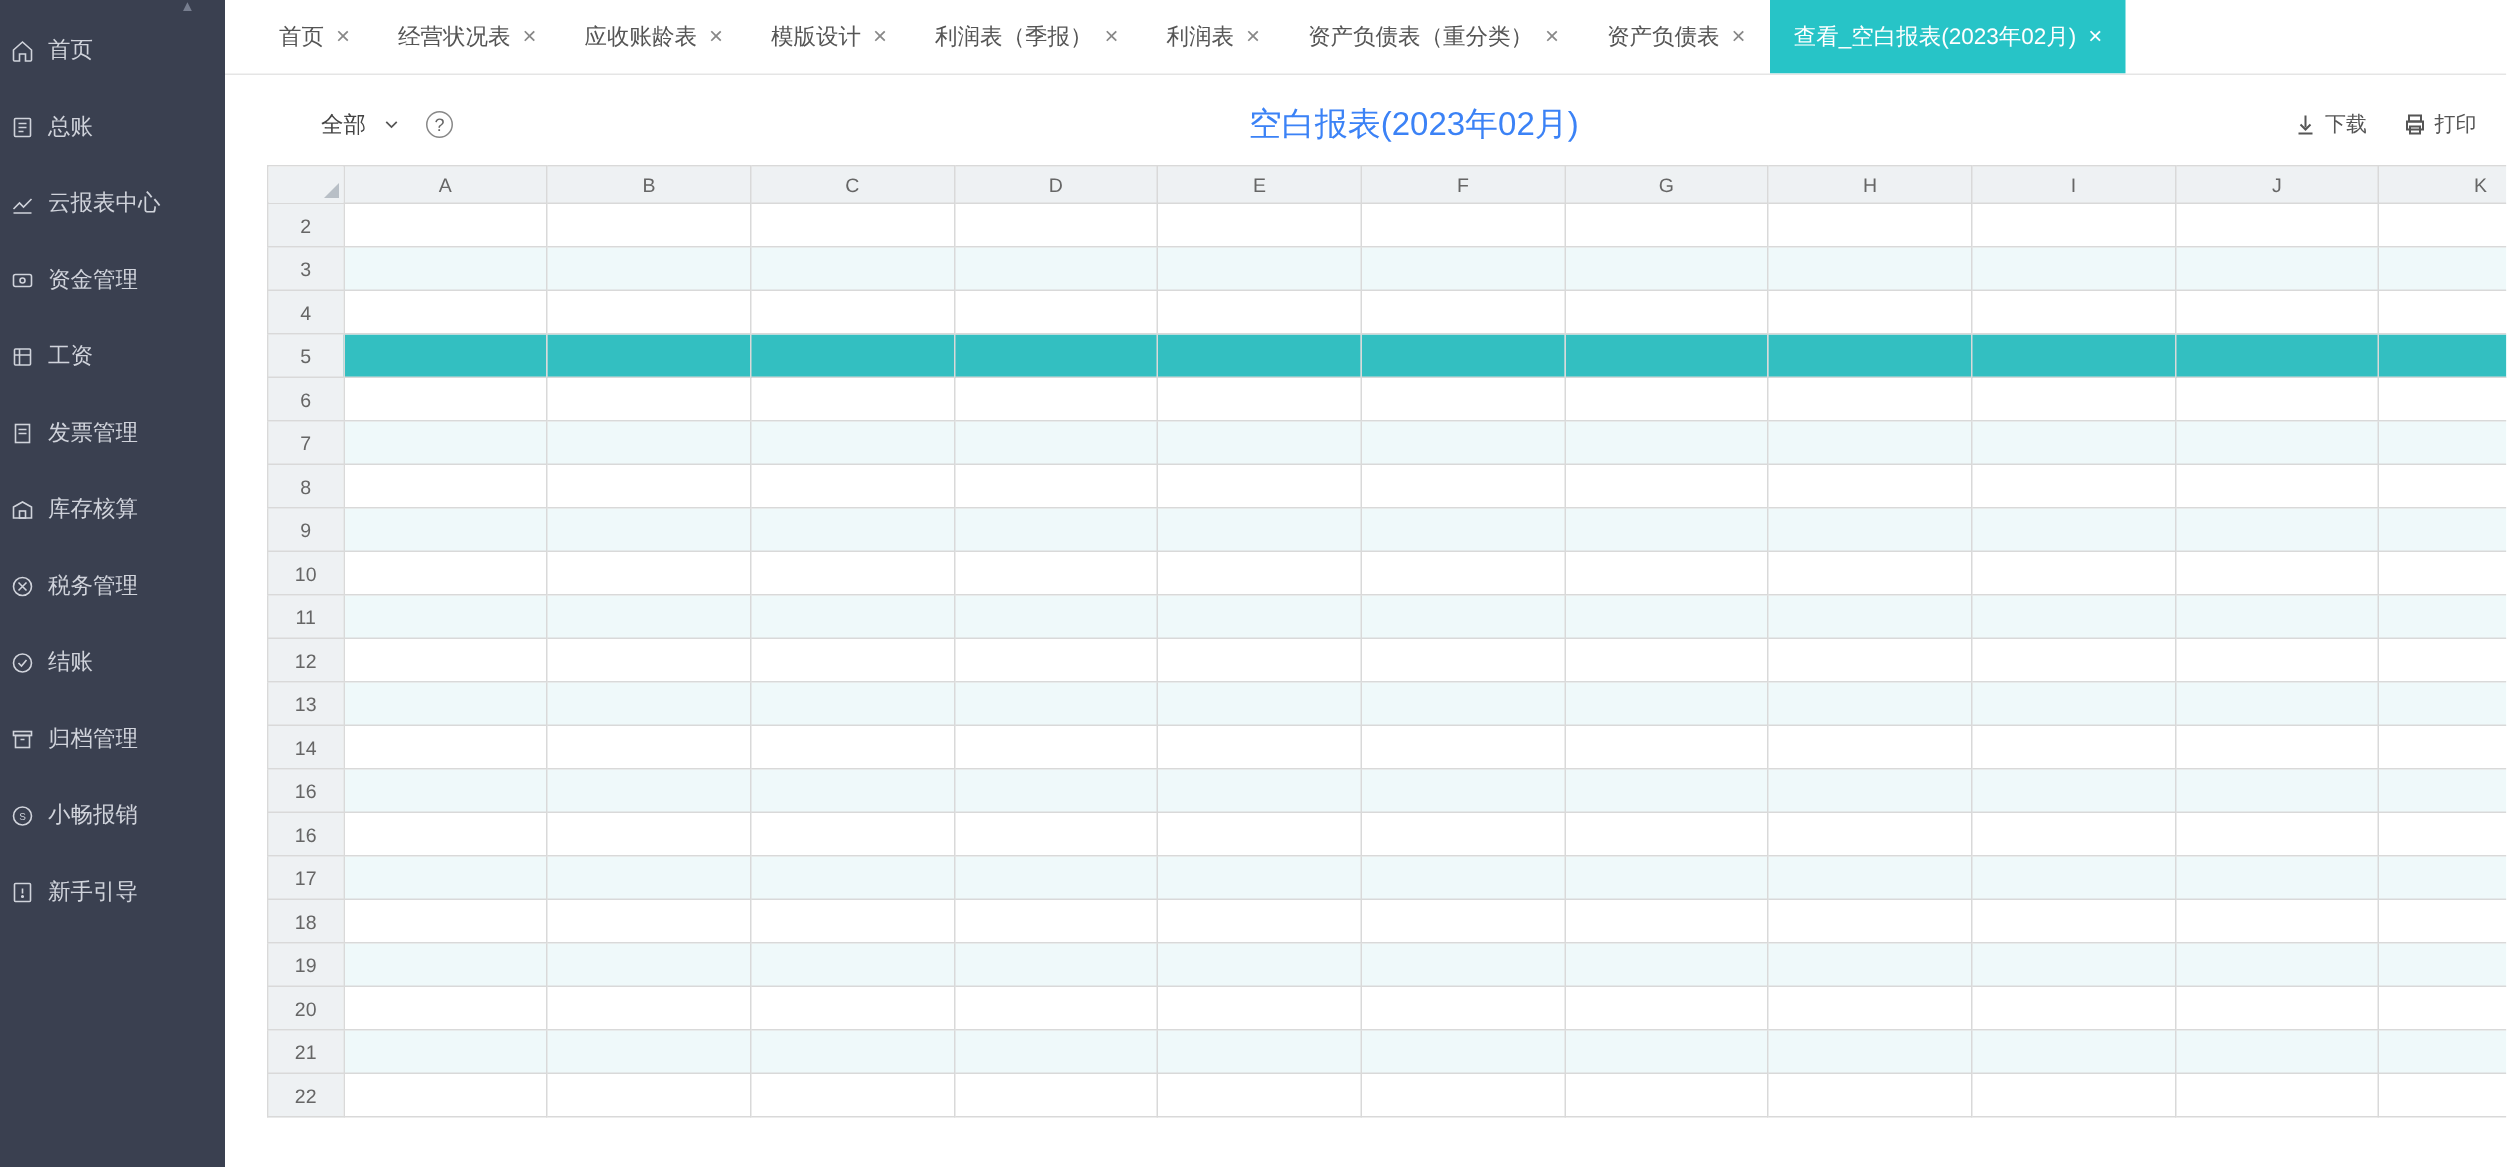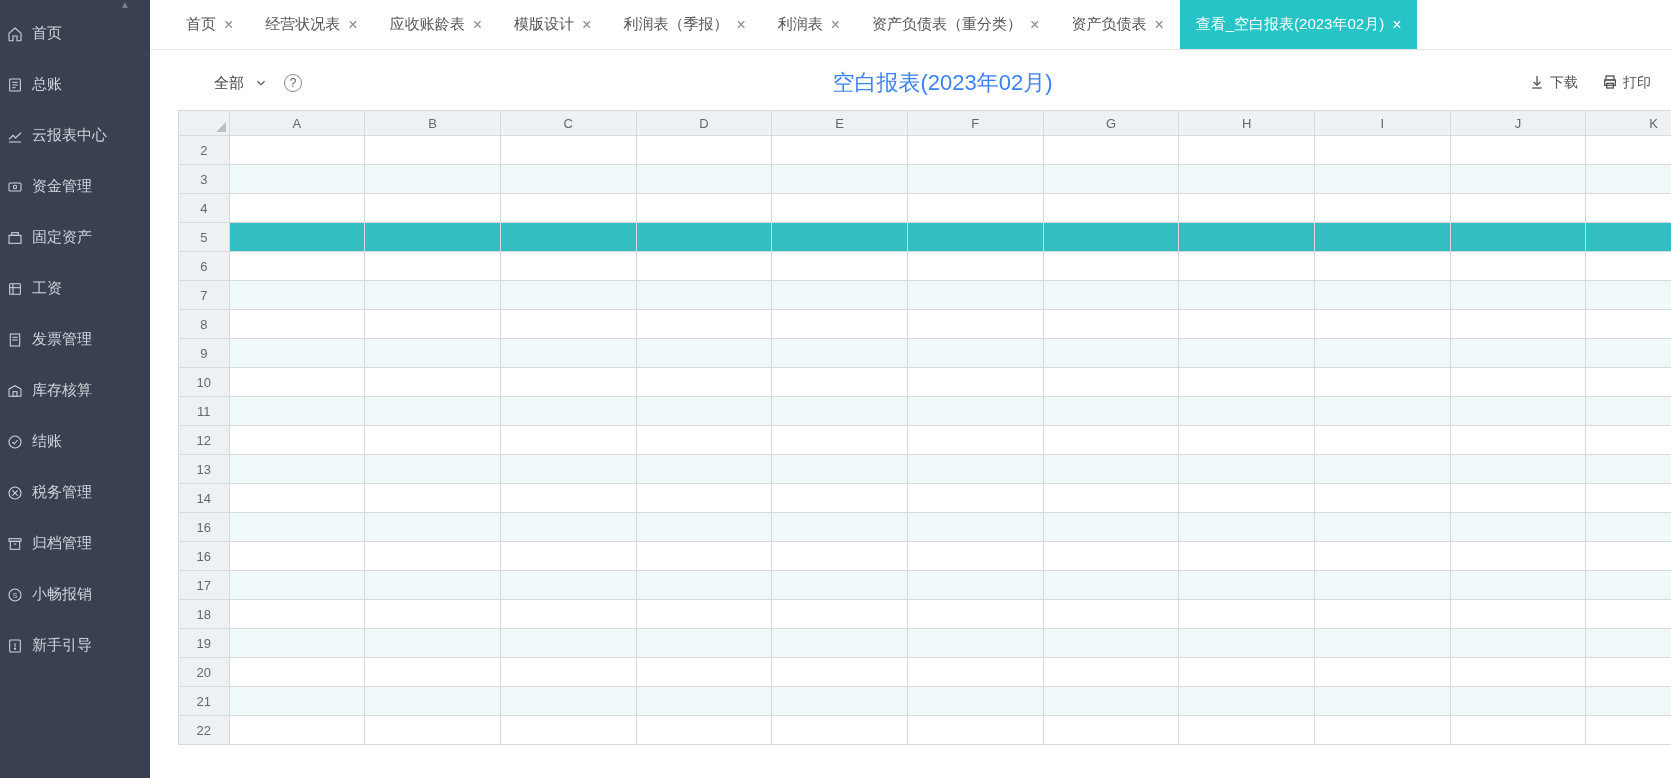--- a/index.html
+++ b/index.html
@@ -142,21 +142,21 @@
     }
     .toolbar-actions {
       margin-left: auto;
       display: flex;
       align-items: center;
       gap: 24px;
       color: #555;
     }
     .action {
       display: flex;
-      align-items: flex-start;
+      align-items: center;
       gap: 5px;
       cursor: pointer;
     }
     .action .aicon {
       width: 16px;
       height: 16px;
       display: inline-flex;
     }
     
     .sheet-wrap {
@@ -250,29 +250,20 @@
         <svg viewBox="0 0 24 24" fill="none" stroke="currentColor" stroke-width="1.6">
           <rect x="3" y="6" width="18" height="12" rx="2"></rect>
           <circle cx="12" cy="12" r="2.5"></circle>
         </svg>
       </span>
       <span>资金管理</span>
     </div>
     <div class="sidebar-item">
       <span class="icon">
         <svg viewBox="0 0 24 24" fill="none" stroke="currentColor" stroke-width="1.6">
-          <rect x="3" y="8" width="18" height="12"></rect>
-          <rect x="7" y="4" width="10" height="4"></rect>
-        </svg>
-      </span>
-      <span>固定资产</span>
-    </div>
-    <div class="sidebar-item">
-      <span class="icon">
-        <svg viewBox="0 0 24 24" fill="none" stroke="currentColor" stroke-width="1.6">
           <rect x="4" y="4" width="16" height="16" rx="1"></rect>
           <line x1="4" y1="10" x2="20" y2="10"></line>
           <line x1="9" y1="4" x2="9" y2="20"></line>
         </svg>
       </span>
       <span>工资</span>
     </div>
     <div class="sidebar-item">
       <span class="icon">
         <svg viewBox="0 0 24 24" fill="none" stroke="currentColor" stroke-width="1.6">
@@ -289,33 +280,33 @@
           <path d="M3 9l9-5 9 5v11H3z"></path>
           <rect x="9" y="13" width="6" height="7"></rect>
         </svg>
       </span>
       <span>库存核算</span>
     </div>
     <div class="sidebar-item">
       <span class="icon">
         <svg viewBox="0 0 24 24" fill="none" stroke="currentColor" stroke-width="1.6">
           <circle cx="12" cy="12" r="9"></circle>
+          <path d="M8 8l8 8M16 8l-8 8"></path>
+        </svg>
+      </span>
+      <span>税务管理</span>
+    </div>
+    <div class="sidebar-item">
+      <span class="icon">
+        <svg viewBox="0 0 24 24" fill="none" stroke="currentColor" stroke-width="1.6">
+          <circle cx="12" cy="12" r="9"></circle>
           <polyline points="8 12 11 15 16 9"></polyline>
         </svg>
       </span>
       <span>结账</span>
-    </div>
-    <div class="sidebar-item">
-      <span class="icon">
-        <svg viewBox="0 0 24 24" fill="none" stroke="currentColor" stroke-width="1.6">
-          <circle cx="12" cy="12" r="9"></circle>
-          <path d="M8 8l8 8M16 8l-8 8"></path>
-        </svg>
-      </span>
-      <span>税务管理</span>
     </div>
     <div class="sidebar-item">
       <span class="icon">
         <svg viewBox="0 0 24 24" fill="none" stroke="currentColor" stroke-width="1.6">
           <rect x="3" y="4" width="18" height="4"></rect>
           <rect x="5" y="8" width="14" height="12"></rect>
           <line x1="10" y1="12" x2="14" y2="12"></line>
         </svg>
       </span>
       <span>归档管理</span>

